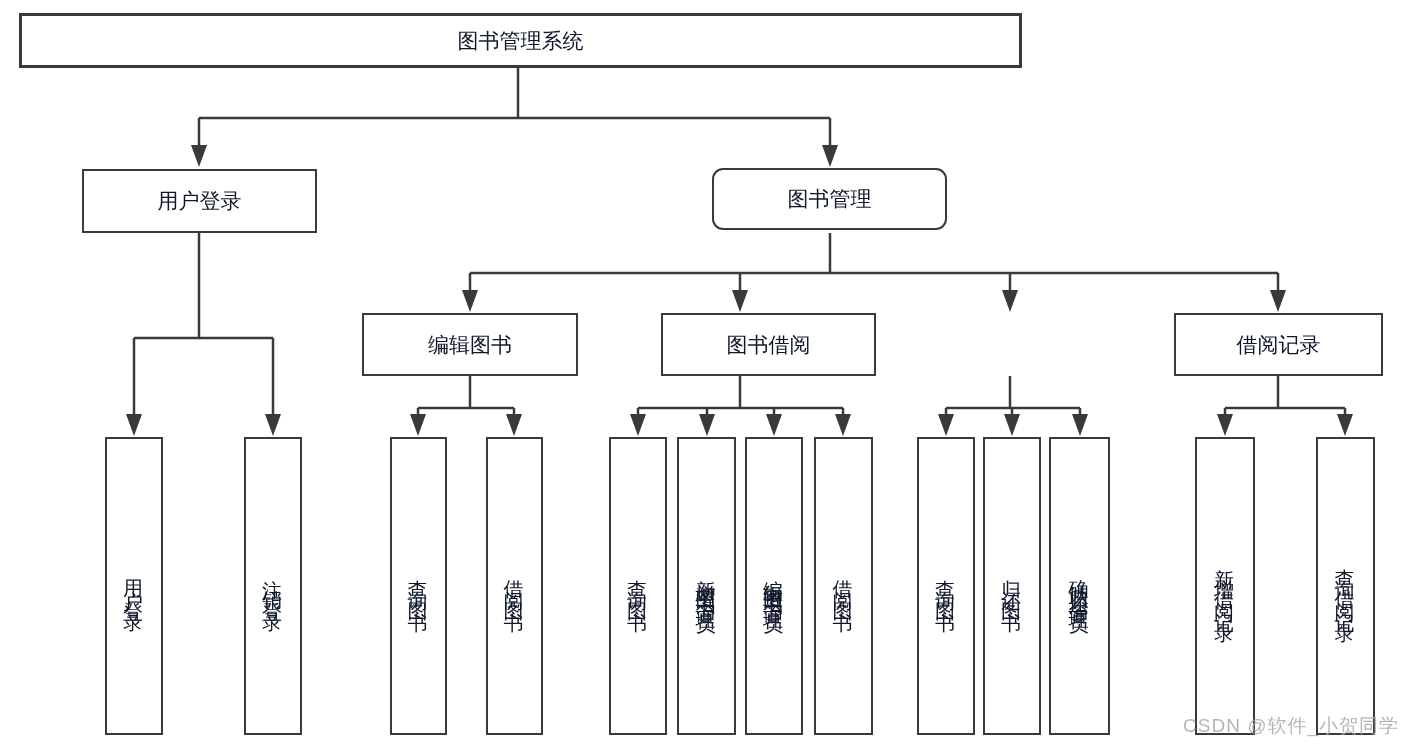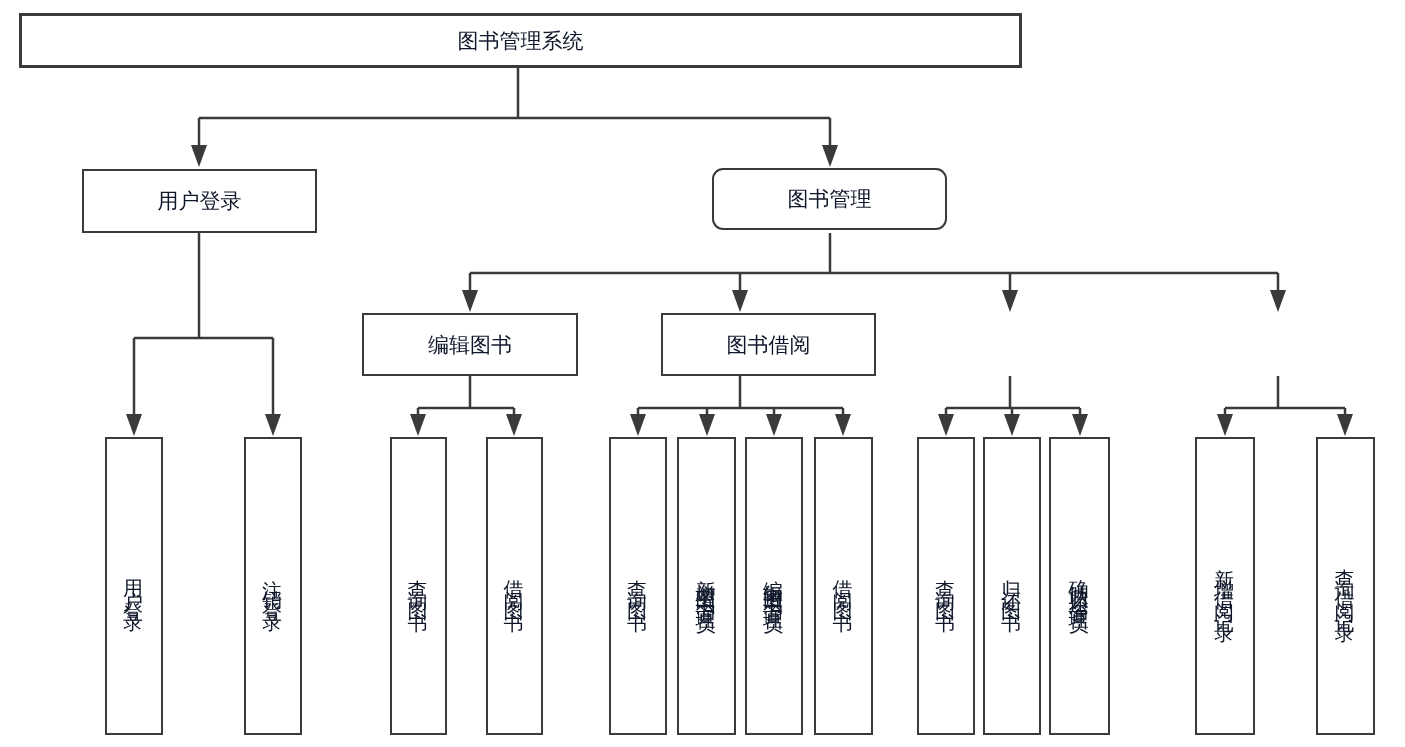--- a/index.html
+++ b/index.html
@@ -106,32 +106,34 @@
       <polygon points="1337,414 1353,414 1345,436" fill="#3a3a3a"></polygon>
     </svg>
 
   <div class="box root" style="left:19px; top:13px; width:1003px; height:55px;">图书管理系统</div>
 
   <div class="box" style="left:82px; top:169px; width:235px; height:64px;">用户登录</div>
   <div class="box" style="left:712px; top:168px; width:235px; height:62px;border-radius:11px;">图书管理</div>
 
   <div class="box" style="left:362px; top:313px; width:216px; height:63px;">编辑图书</div>
   <div class="box" style="left:633px; top:313px; width:215px; height:63px;margin-left:28px;">图书借阅</div>
+  <div class="box" style="left:1174px; top:313px; width:209px; height:63px;">借阅记录</div>
 
   <div class="box leaf" style="left:105px; top:437px; width:58px; height:298px;">用户登录</div>
   <div class="box leaf" style="left:244px; top:437px; width:58px; height:298px;">注销登录</div>
 
   <div class="box leaf" style="left:390px; top:437px; width:57px; height:298px;">查询图书</div>
   <div class="box leaf" style="left:486px; top:437px; width:57px; height:298px;">借阅图书</div>
 
   <div class="box leaf" style="left:609px; top:437px; width:58px; height:298px;">查询图书</div>
   <div class="box leaf long" style="left:677px; top:437px; width:59px; height:298px;">新增图书（管理员）</div>
   <div class="box leaf long" style="left:745px; top:437px; width:58px; height:298px;">编辑图书（管理员）</div>
   <div class="box leaf" style="left:814px; top:437px; width:59px; height:298px;">借阅图书</div>
 
   <div class="box leaf" style="left:917px; top:437px; width:58px; height:298px;">查询图书</div>
   <div class="box leaf" style="left:983px; top:437px; width:58px; height:298px;">归还图书</div>
   <div class="box leaf long" style="left:1049px; top:437px; width:61px; height:298px;">确认归还（管理员）</div>
 
   <div class="box leaf" style="left:1195px; top:437px; width:60px; height:298px;">新增借阅记录</div>
   <div class="box leaf" style="left:1316px; top:437px; width:59px; height:298px;">查询借阅记录</div>
 
+  <div class="watermark">CSDN @软件_小贺同学</div>
 </div>
 
 </body></html>

